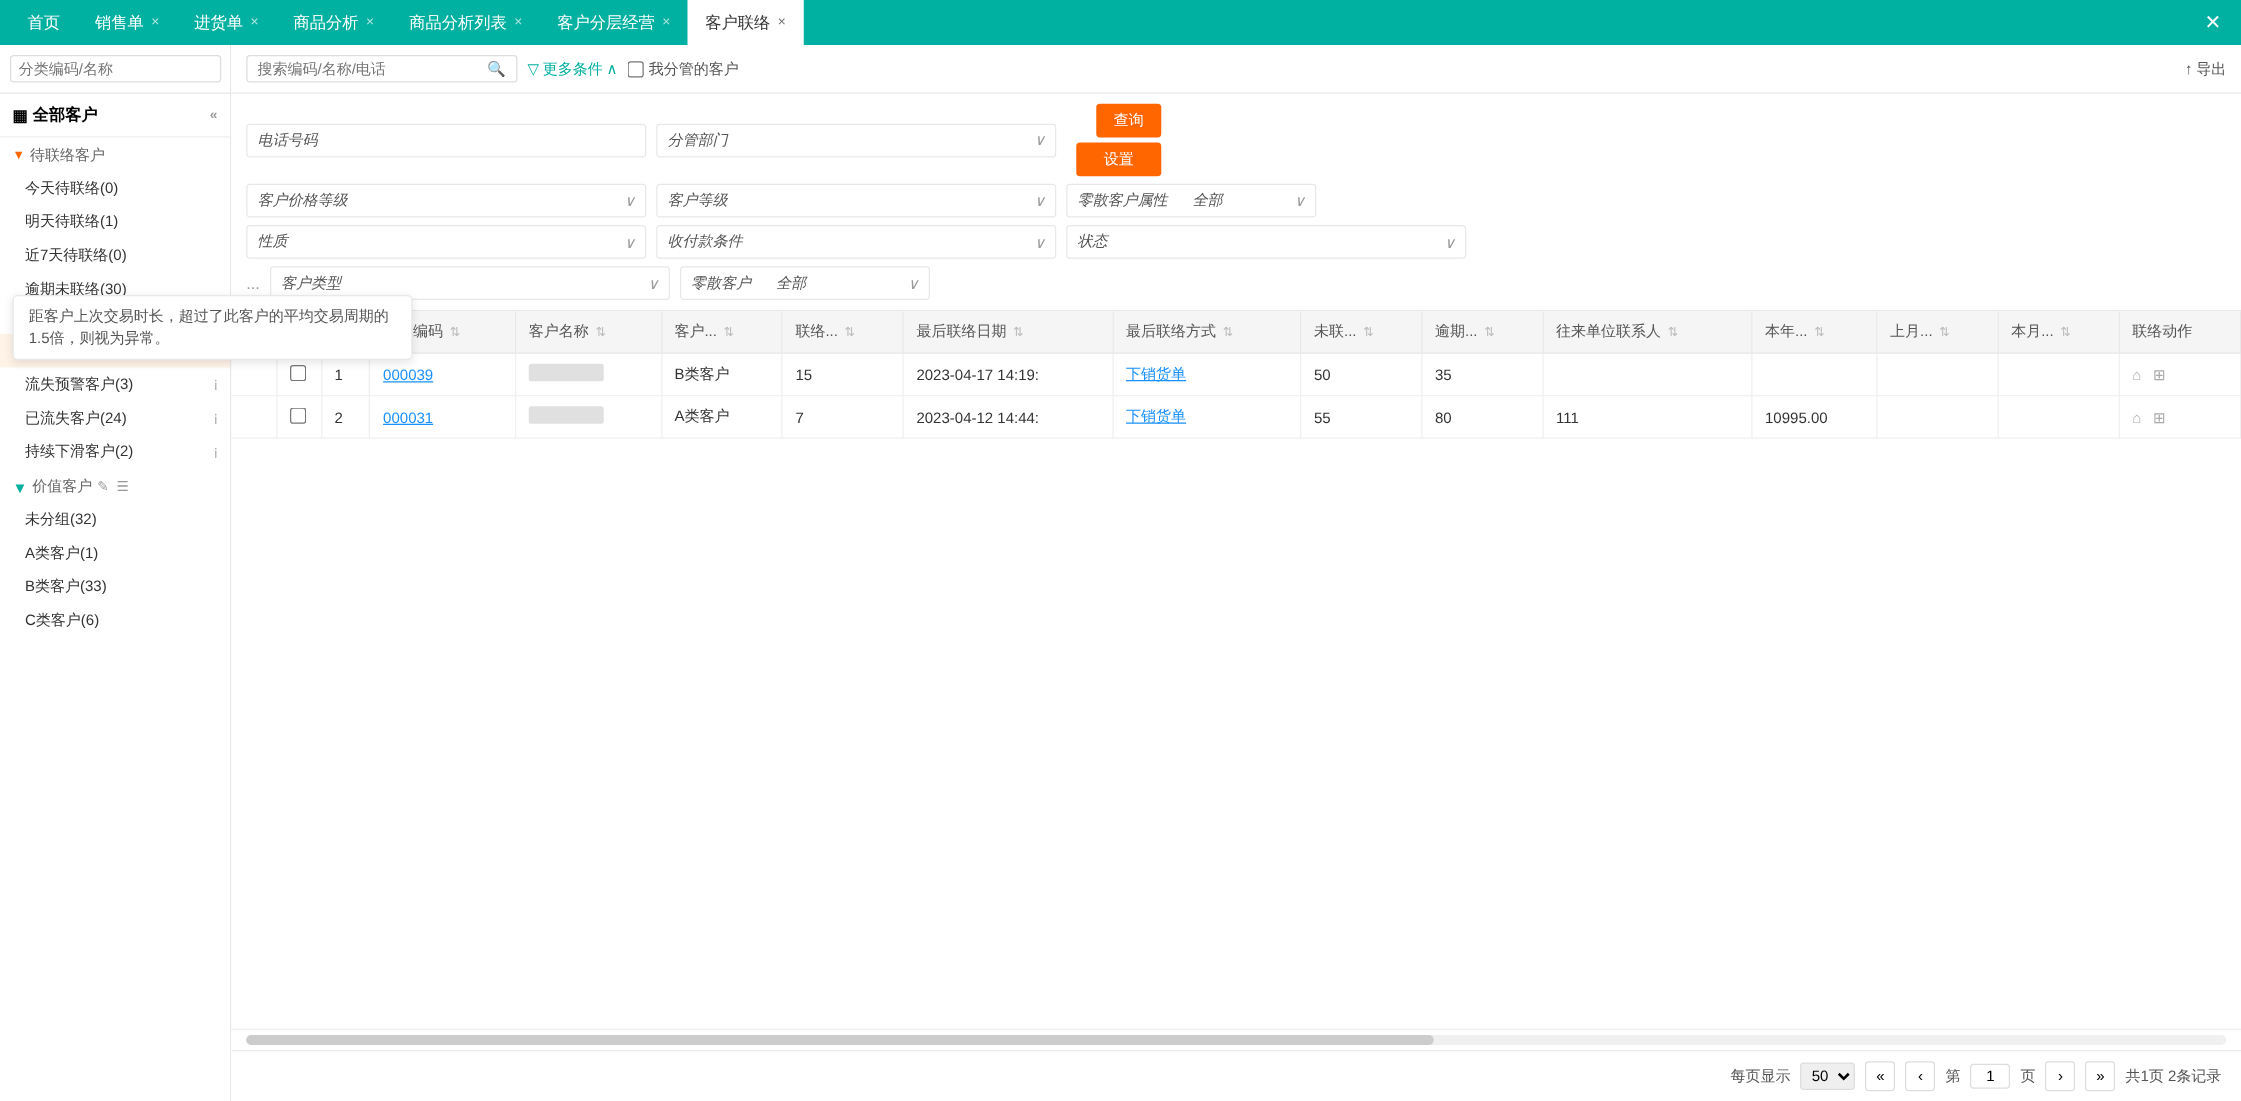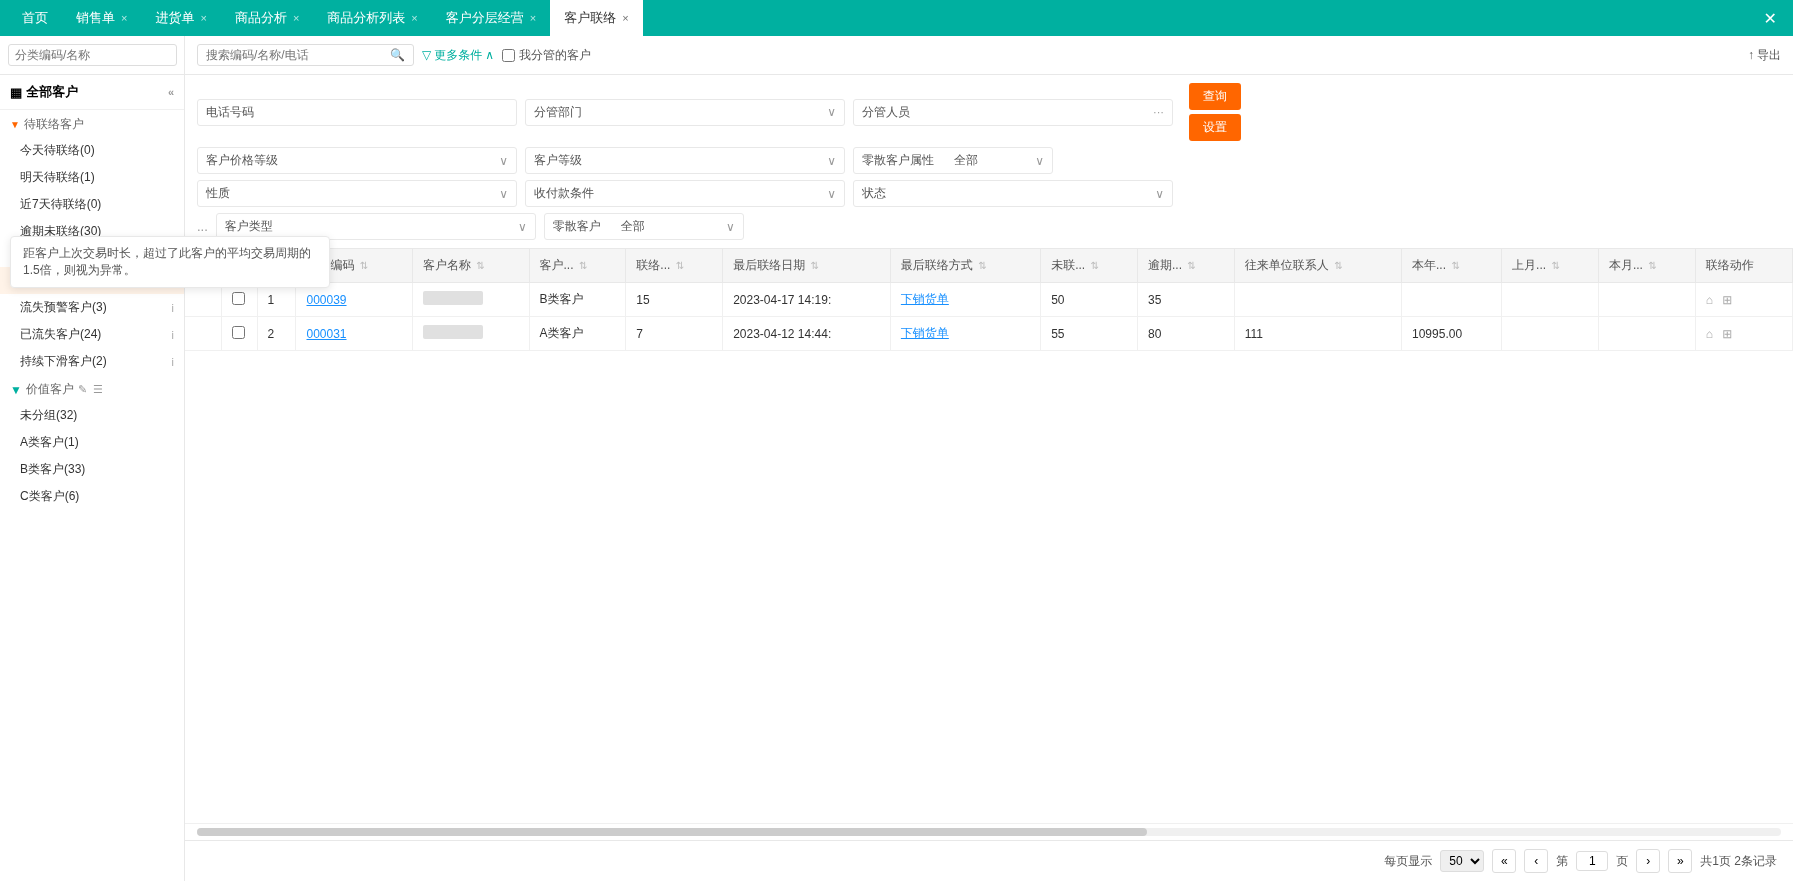--- a/index.html
+++ b/index.html
@@ -112,28 +112,28 @@
       padding: 8px 12px;
     }
     .filter-row {
       display: flex; align-items: center; gap: 8px; margin-bottom: 6px;
     }
     .filter-row:last-child { margin-bottom: 0; }
     .filter-field {
       display: flex; align-items: center; gap: 4px;
       border: 1px solid #e8e8e8; border-radius: 3px;
       padding: 4px 8px; min-width: 200px; cursor: pointer;
-      background: #fff; color: #555; font-size: 12px;
+      background: #fff; color: #555; font-size: 12px; font-style: italic;
     }
     .filter-field .down-arrow { color: #999; margin-left: auto; }
     .filter-field.wide { min-width: 320px; }
 
     .query-btn {
       background: #ff6600; color: #fff; border: none; border-radius: 3px;
-      padding: 5px 14px; cursor: pointer; font-size: 12px;
+      padding: 5px 14px; cursor: pointer; font-size: 12px; margin-left: 16px;
     }
     .settings-btn {
       background: #ff6600; color: #fff; border: none; border-radius: 3px;
       padding: 5px 14px; cursor: pointer; font-size: 12px; margin-top: 4px;
     }
     .btn-group-right { display: flex; flex-direction: column; margin-left: 8px; }
 
     
     .table-area { flex: 1; overflow: auto; }
 
@@ -313,24 +313,20 @@
 
     <div class="advanced-filter">
 
       <div class="filter-row">
         <div class="filter-field wide">
           <span>电话号码</span>
         </div>
         <div class="filter-field wide">
           <span>分管部门</span>
           <span class="down-arrow">∨</span>
-        </div>
-        <div class="filter-field wide">
-          <span>分管人员</span>
-          <span style="color:#999; font-size:11px; margin-left:auto;">···</span>
         </div>
         <div class="btn-group-right">
           <button class="query-btn">查询</button>
           <button class="settings-btn">设置</button>
         </div>
       </div>
 
       <div class="filter-row">
         <div class="filter-field wide">
           <span>客户价格等级</span>

